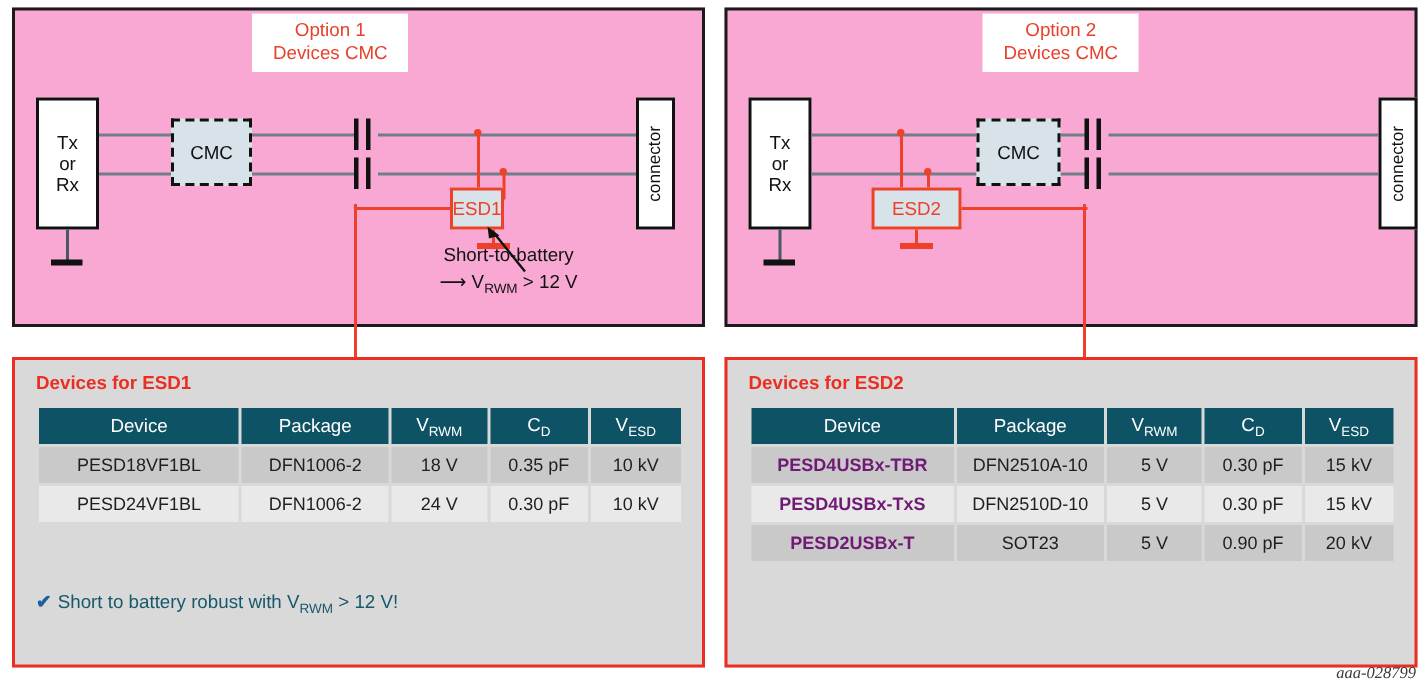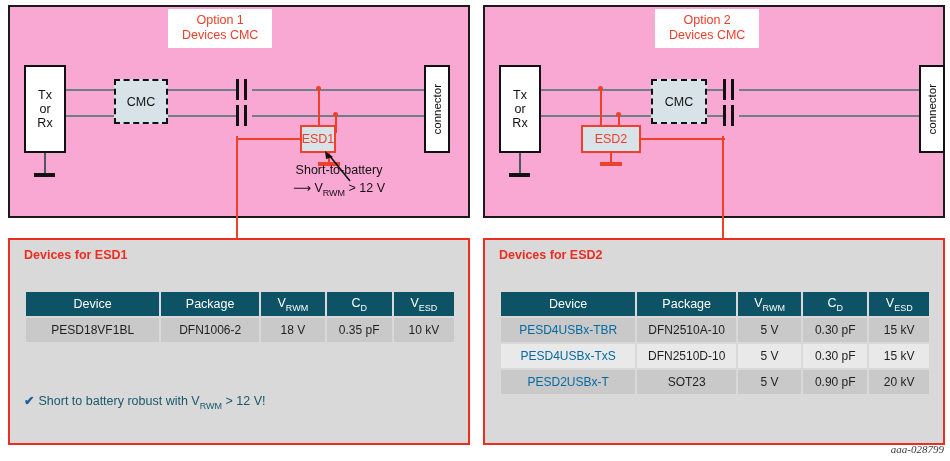--- a/index.html
+++ b/index.html
@@ -106,35 +106,34 @@
   #card2{left:483px;top:238px;width:462px;height:207px;}
 
   .card-title{
     position:absolute;left:14px;top:8px;
     color:#ec2d21;font-weight:bold;font-size:12.5px;
   }
   table{
     position:absolute;left:14px;
     border-collapse:separate;border-spacing:2px;
     font-size:12px;
-    margin-top:20px;
   }
   #tbl1{top:30px;width:432px;}
   #tbl2{top:30px;width:432px;}
   th{
     background:#0d5265;color:#ffffff;font-weight:normal;
     height:22px;text-align:center;font-size:12.5px;
   }
   td{
     height:22px;text-align:center;color:#1f1f1f;font-size:12px;
     white-space:nowrap;
   }
   tr.rdark td{background:#c9c9c9;}
   tr.rlite td{background:#e9e9e9;}
-  td.hl{color:#0369a1;font-weight:normal;}
+  td.hl{color:#701a75;font-weight:bold;}
   th sub,td sub{font-size:9px;}
 
   .footnote{
     position:absolute;left:14px;
     font-size:12.5px;color:#17586b;white-space:nowrap;
   }
   .footnote .chk{color:#1e5f9e;font-weight:bold;margin-right:4px;}
   .footnote sub{font-size:9px;}
 
   .watermark{
@@ -276,20 +275,27 @@
         </tr>
       </thead>
       <tbody>
         <tr class="rdark">
           <td>PESD18VF1BL</td>
           <td>DFN1006-2</td>
           <td>18 V</td>
           <td>0.35 pF</td>
           <td>10 kV</td>
         </tr>
+        <tr class="rlite">
+          <td>PESD24VF1BL</td>
+          <td>DFN1006-2</td>
+          <td>24 V</td>
+          <td>0.30 pF</td>
+          <td>10 kV</td>
+        </tr>
       </tbody>
     </table>
 
     <div class="footnote" style="top:153px;">
       <span class="chk">✔</span><span>Short to battery robust with V</span><sub>RWM</sub><span> &gt; 12 V!</span>
     </div>
   </div>
 
   <div class="card" id="card2">
     <div class="card-title">Devices for ESD2</div>

